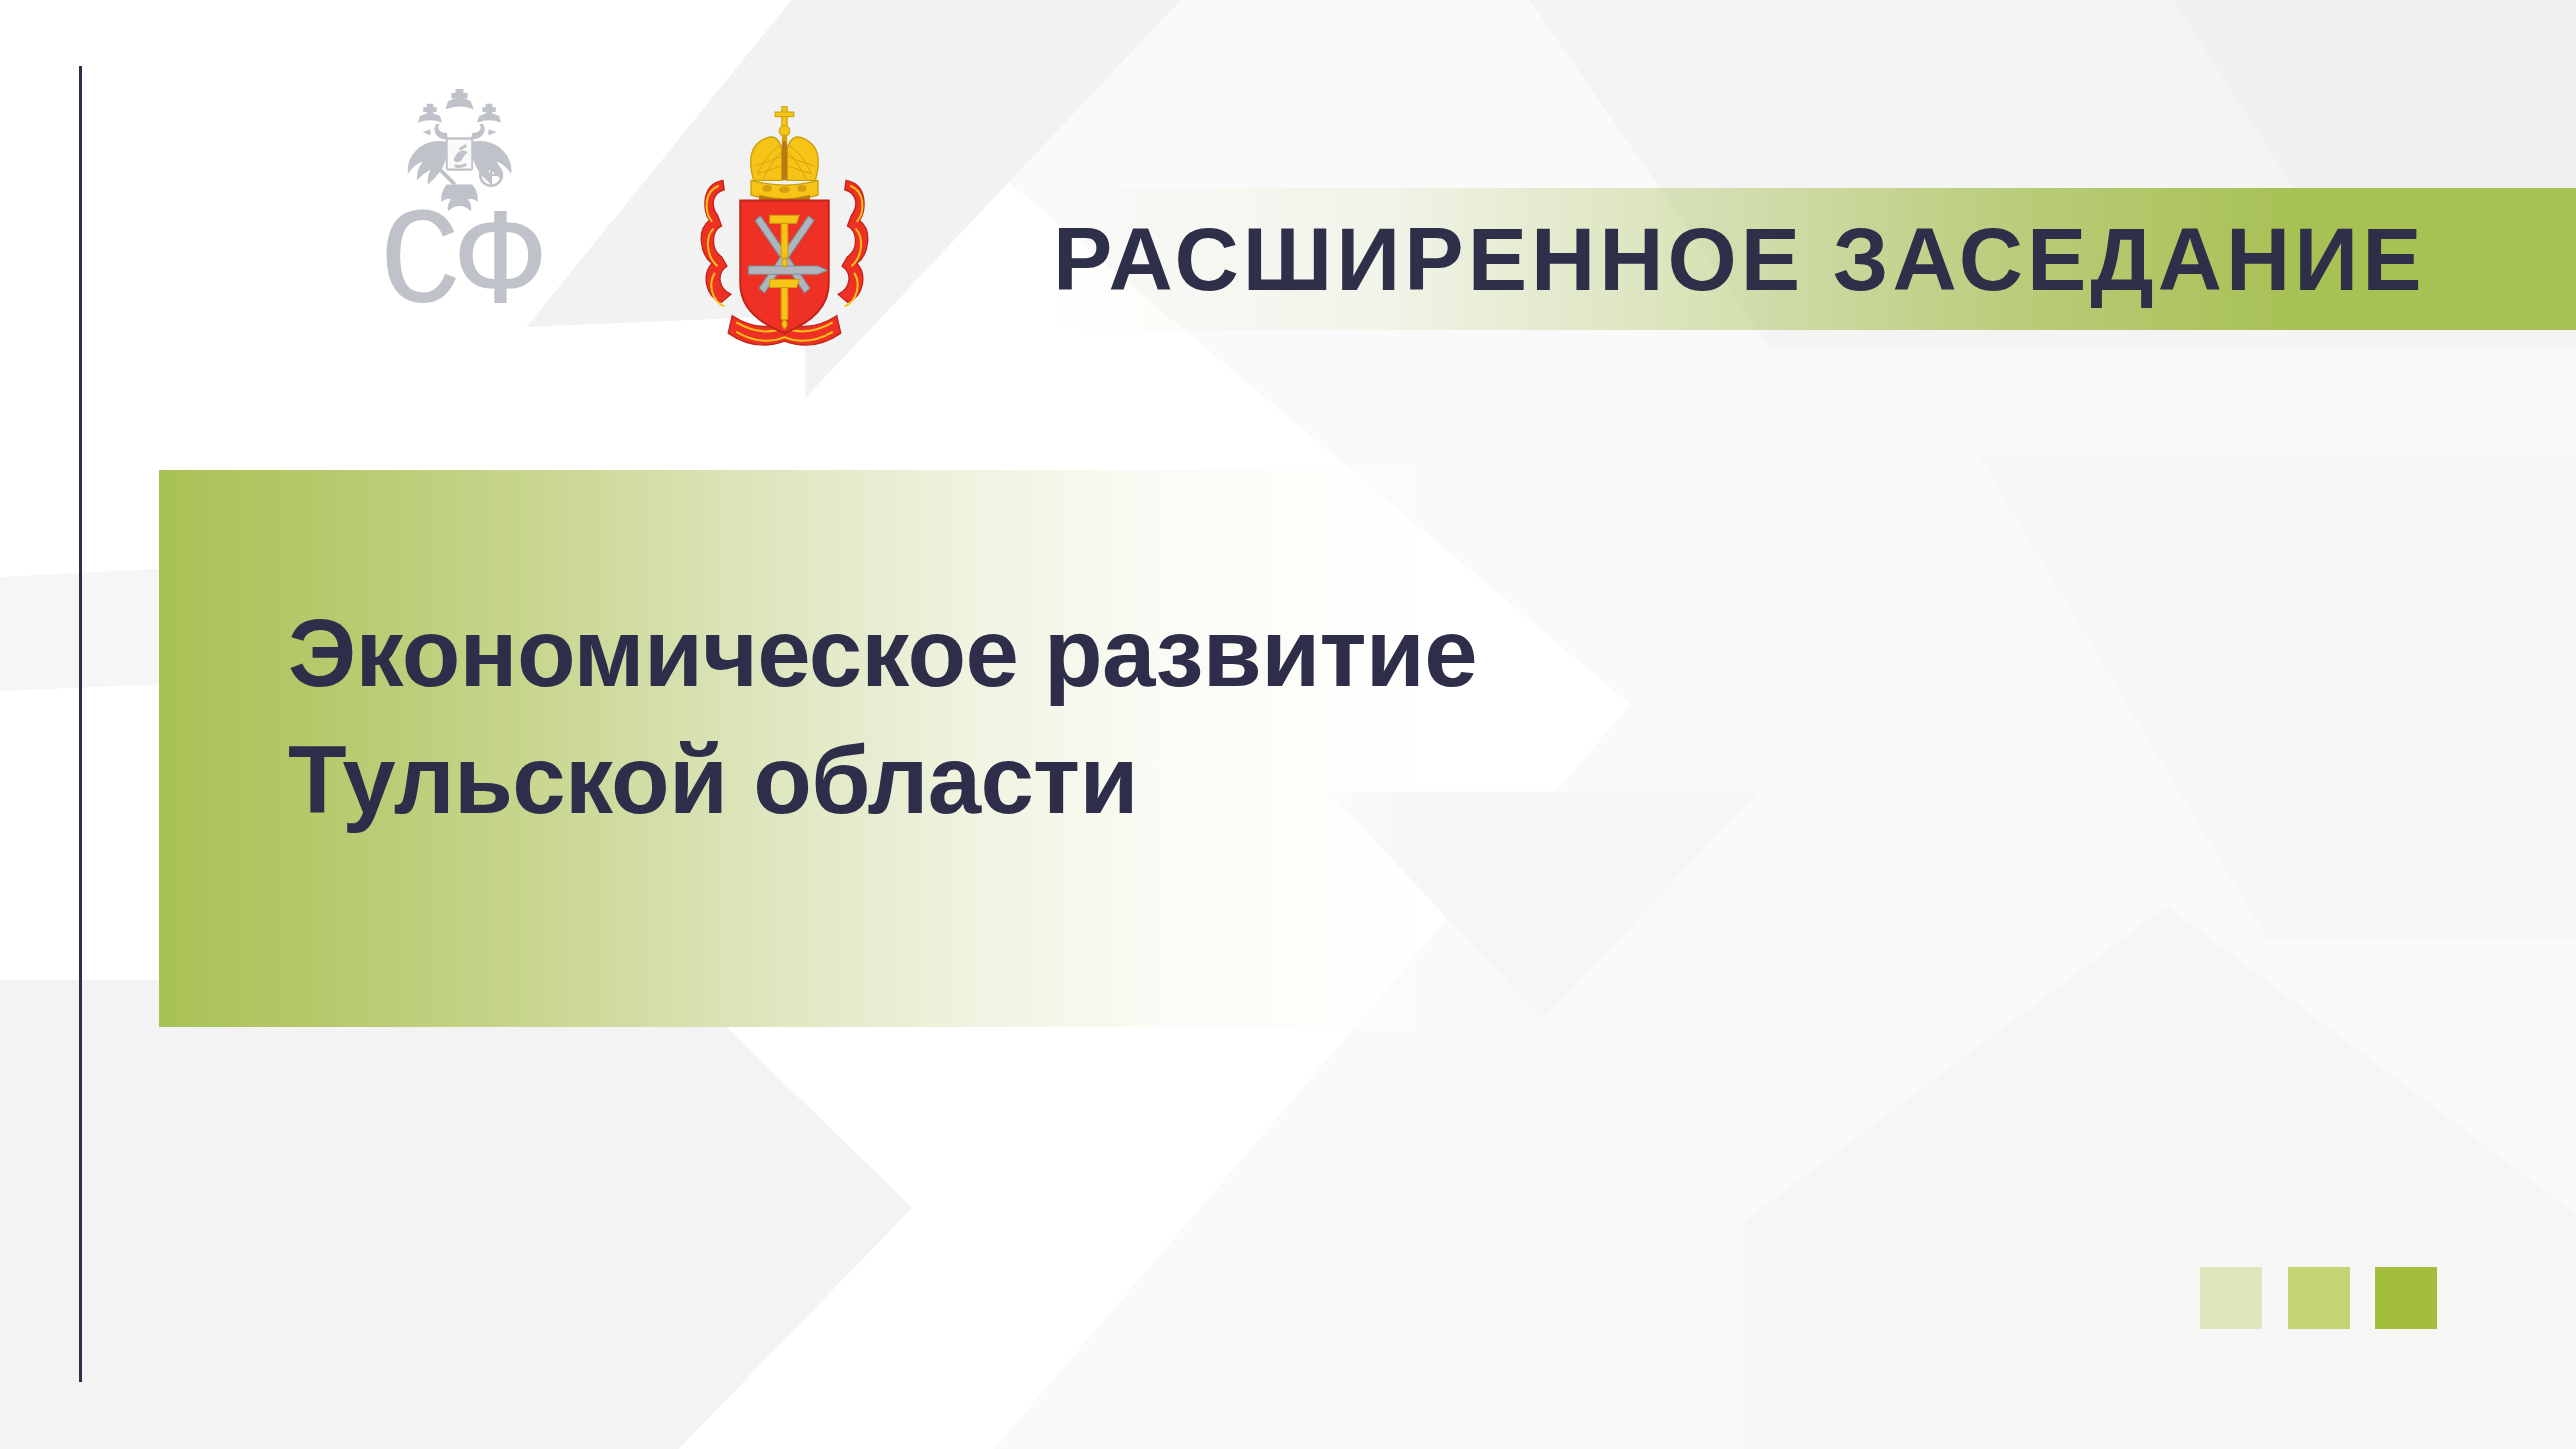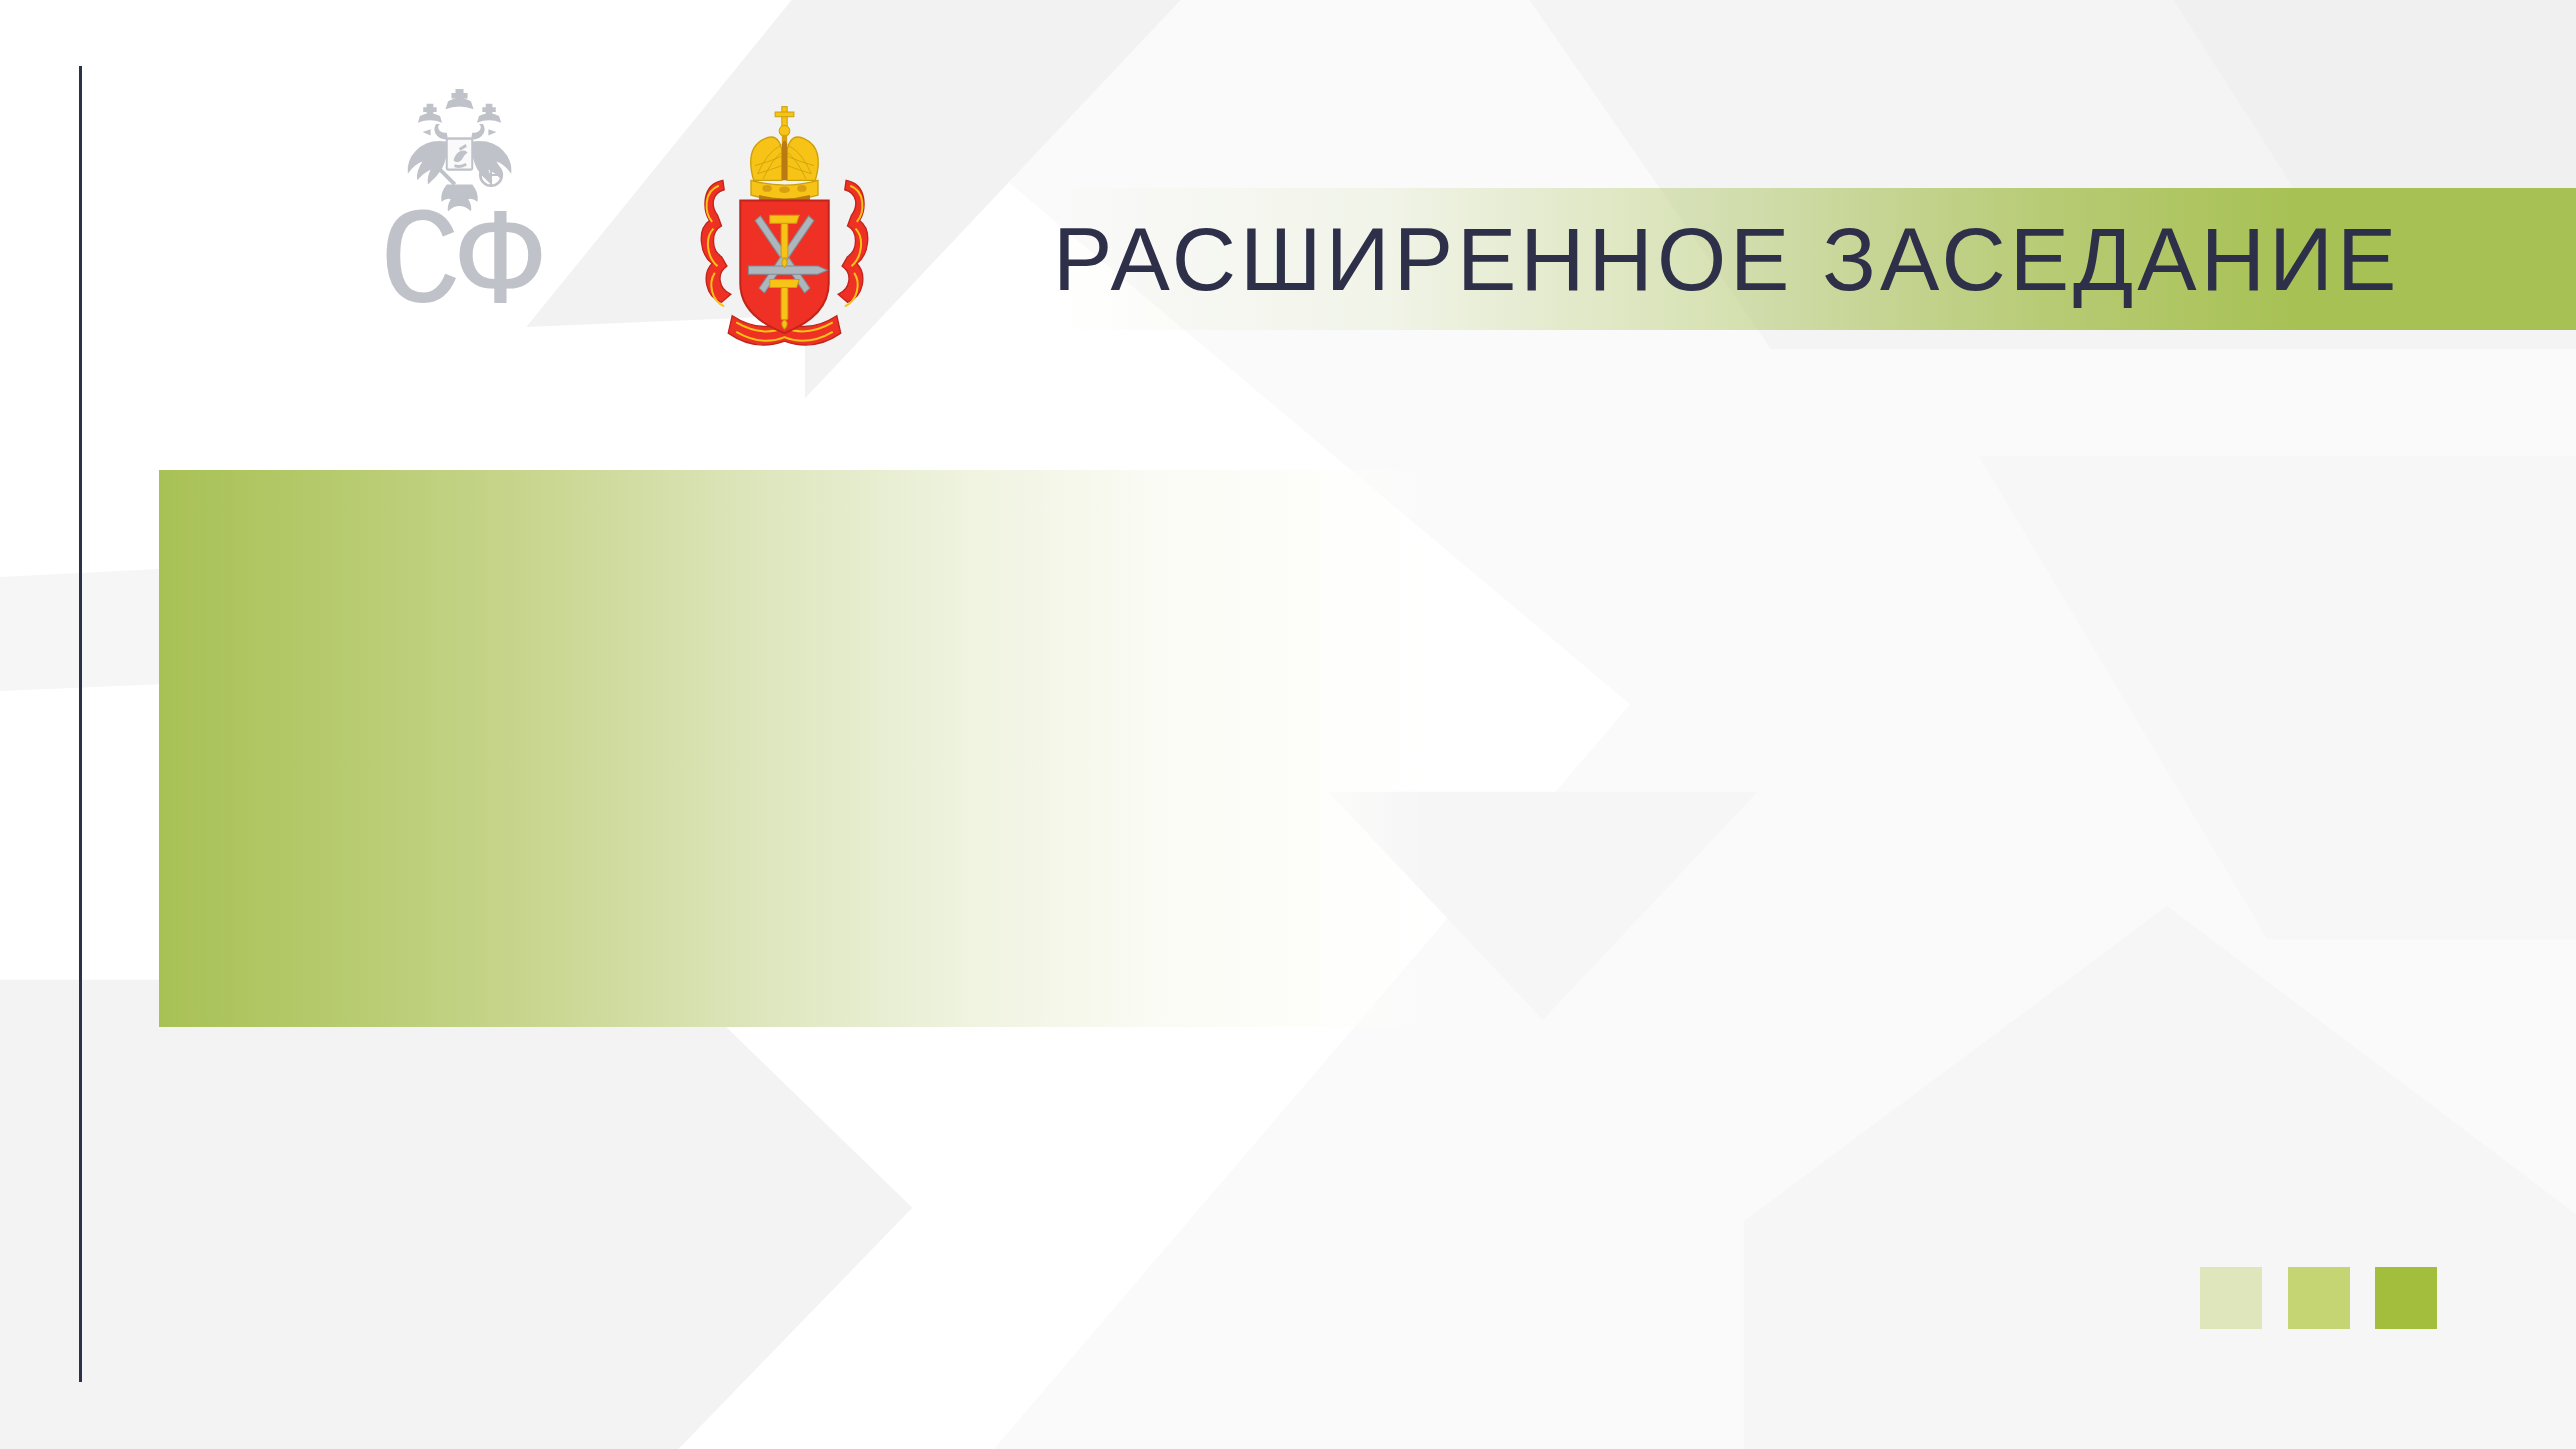--- a/index.html
+++ b/index.html
@@ -96,21 +96,21 @@
         rgba(168,193,85,1) 2576px);
   }
   .header-title {
     position: absolute;
     left: 1053px;
     top: 192px;
     height: 134px;
     display: flex;
     align-items: center;
     font-size: 89px;
-    font-weight: 400;
+    font-weight: 700;
     letter-spacing: 4px;
     color: #2E3049;
     white-space: nowrap;
   }
 
   
   .title-block {
     position: absolute;
     left: 159px;
     top: 470px;
@@ -318,20 +318,22 @@
         <g>
           <rect x="145" y="278" width="10" height="48" rx="3" fill="#F6C316" stroke="#C9A00C" stroke-width="1.5"></rect>
           <path d="M128 266 h44 l-4 12 h-40 z" fill="#F6C316" stroke="#C9A00C" stroke-width="1.5"></path>
           <path d="M150 326 q8 6 0 14 q-8 -8 0 -14 z" fill="#F6C316" stroke="#C9A00C" stroke-width="1.5"></path>
         </g>
       </svg>
     </div>
   </div>
 
   <div class="title-block"></div>
+  <div class="title-text">Экономическое развитие
+Тульской области</div>
 
 
   <div class="squares">
     <div class="square" style="background: rgb(223, 230, 188);"></div>
     <div class="square" style="background: rgb(197, 213, 116);"></div>
     <div class="square" style="background: rgb(162, 190, 60);"></div>
   </div>
 
 </div>
 

